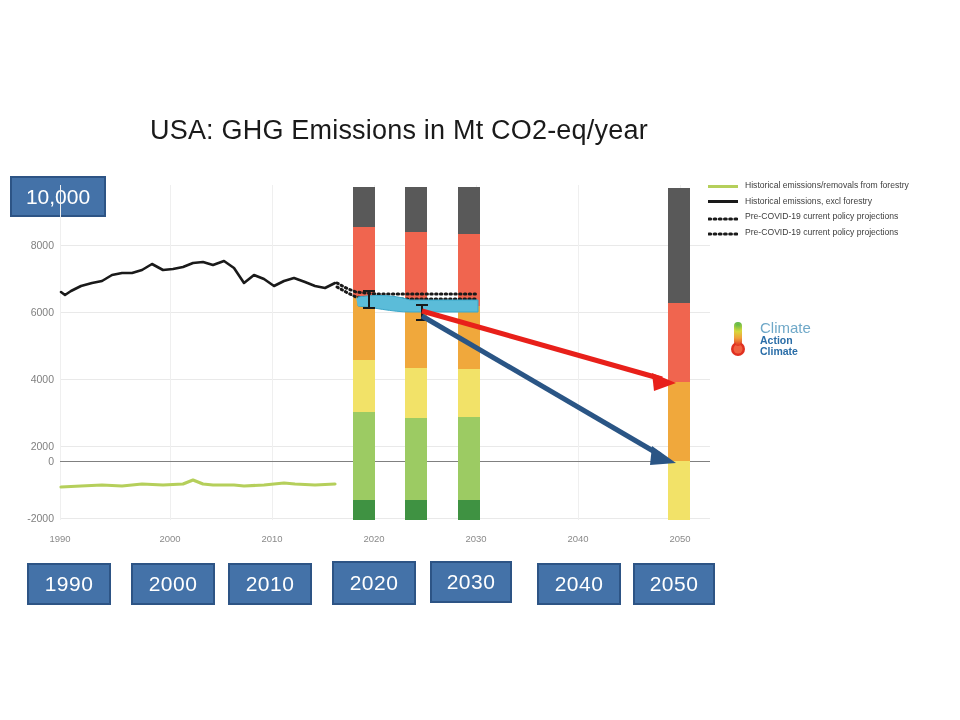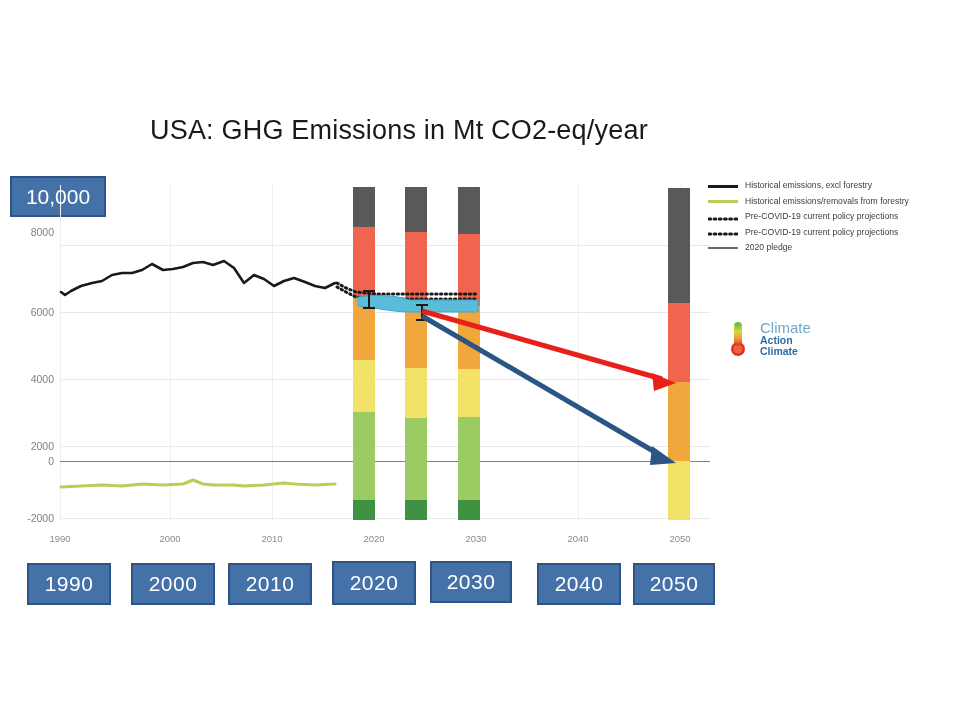--- a/index.html
+++ b/index.html
@@ -73,21 +73,21 @@
 
   <div class="title">USA: GHG Emissions  in Mt CO2-eq/year</div>
 
   <div class="badge-10k">10,000</div>
 
   <div style="position:absolute;left:0;top:185px;width:60px;height:335px;">
     
   </div>
 
   <div class="ylab-wrap">
-    <div class="ylab" style="top:47px">8000</div>
+    <div class="ylab" style="top:60px">8000</div>
     <div class="ylab" style="top:127px">6000</div>
     <div class="ylab" style="top:194px">4000</div>
     <div class="ylab" style="top:261px">2000</div>
 
   </div>
   <div class="ylab" style="left:0;width:54px;top:461px">0</div>
   <div class="ylab" style="left:0;width:54px;top:518px">-2000</div>
 
   <div class="plot">
     <div class="gridline" style="top:60px"></div>
@@ -181,49 +181,43 @@
 
     <g>
       <line x1="422" y1="316" x2="660" y2="455" stroke="#2a5585" stroke-width="5" stroke-linecap="butt"></line>
       <polygon points="676,463 652,446 650,465" fill="#2a5585"></polygon>
     </g>
   </svg>
 
   <div class="legend">
     <div class="legend-row">
       <span class="legend-key">
+        <span class="k-solid" style="background:#b5cf5b;height:3px;"></span>
+        </span>
+      <span class="legend-text">Historical emissions/removals from forestry</span>
+    </div>
+    <div class="legend-row">
+      <span class="legend-key">
         <span class="k-solid" style="background:#1a1a1a;height:3px;"></span>
         </span>
       <span class="legend-text">Historical emissions, excl forestry</span>
-    </div>
-    <div class="legend-row">
-      <span class="legend-key">
-        <span class="k-solid" style="background:#b5cf5b;height:3px;"></span>
-        </span>
-      <span class="legend-text">Historical emissions/removals from forestry</span>
     </div>
     <div class="legend-row">
       <span class="legend-key">
         <svg width="30" height="12">
             <line x1="1" y1="6" x2="29" y2="6" stroke="#1a1a1a" stroke-width="3.2" stroke-dasharray="1.6 3.6" stroke-linecap="round"></line>
           </svg></span>
       <span class="legend-text">Pre-COVID-19 current policy projections</span>
     </div>
     <div class="legend-row">
       <span class="legend-key">
         <svg width="30" height="12">
             <line x1="1" y1="6" x2="29" y2="6" stroke="#1a1a1a" stroke-width="3.2" stroke-dasharray="1.6 3.6" stroke-linecap="round"></line>
           </svg></span>
       <span class="legend-text">Pre-COVID-19 current policy projections</span>
-    </div>
-    <div class="legend-row">
-      <span class="legend-key">
-        <span class="k-solid" style="background:#6b6b6b;height:2.2px;"></span>
-        </span>
-      <span class="legend-text">2020 pledge</span>
     </div>
   </div>
 
   <div class="logo">
     <svg width="32" height="42">
       <defs>
         <linearGradient id="thermo" x1="0" y1="1" x2="0" y2="0">
           <stop offset="0%" stop-color="#e03020"></stop>
           <stop offset="35%" stop-color="#f0a03c"></stop>
           <stop offset="65%" stop-color="#d8d83c"></stop>

